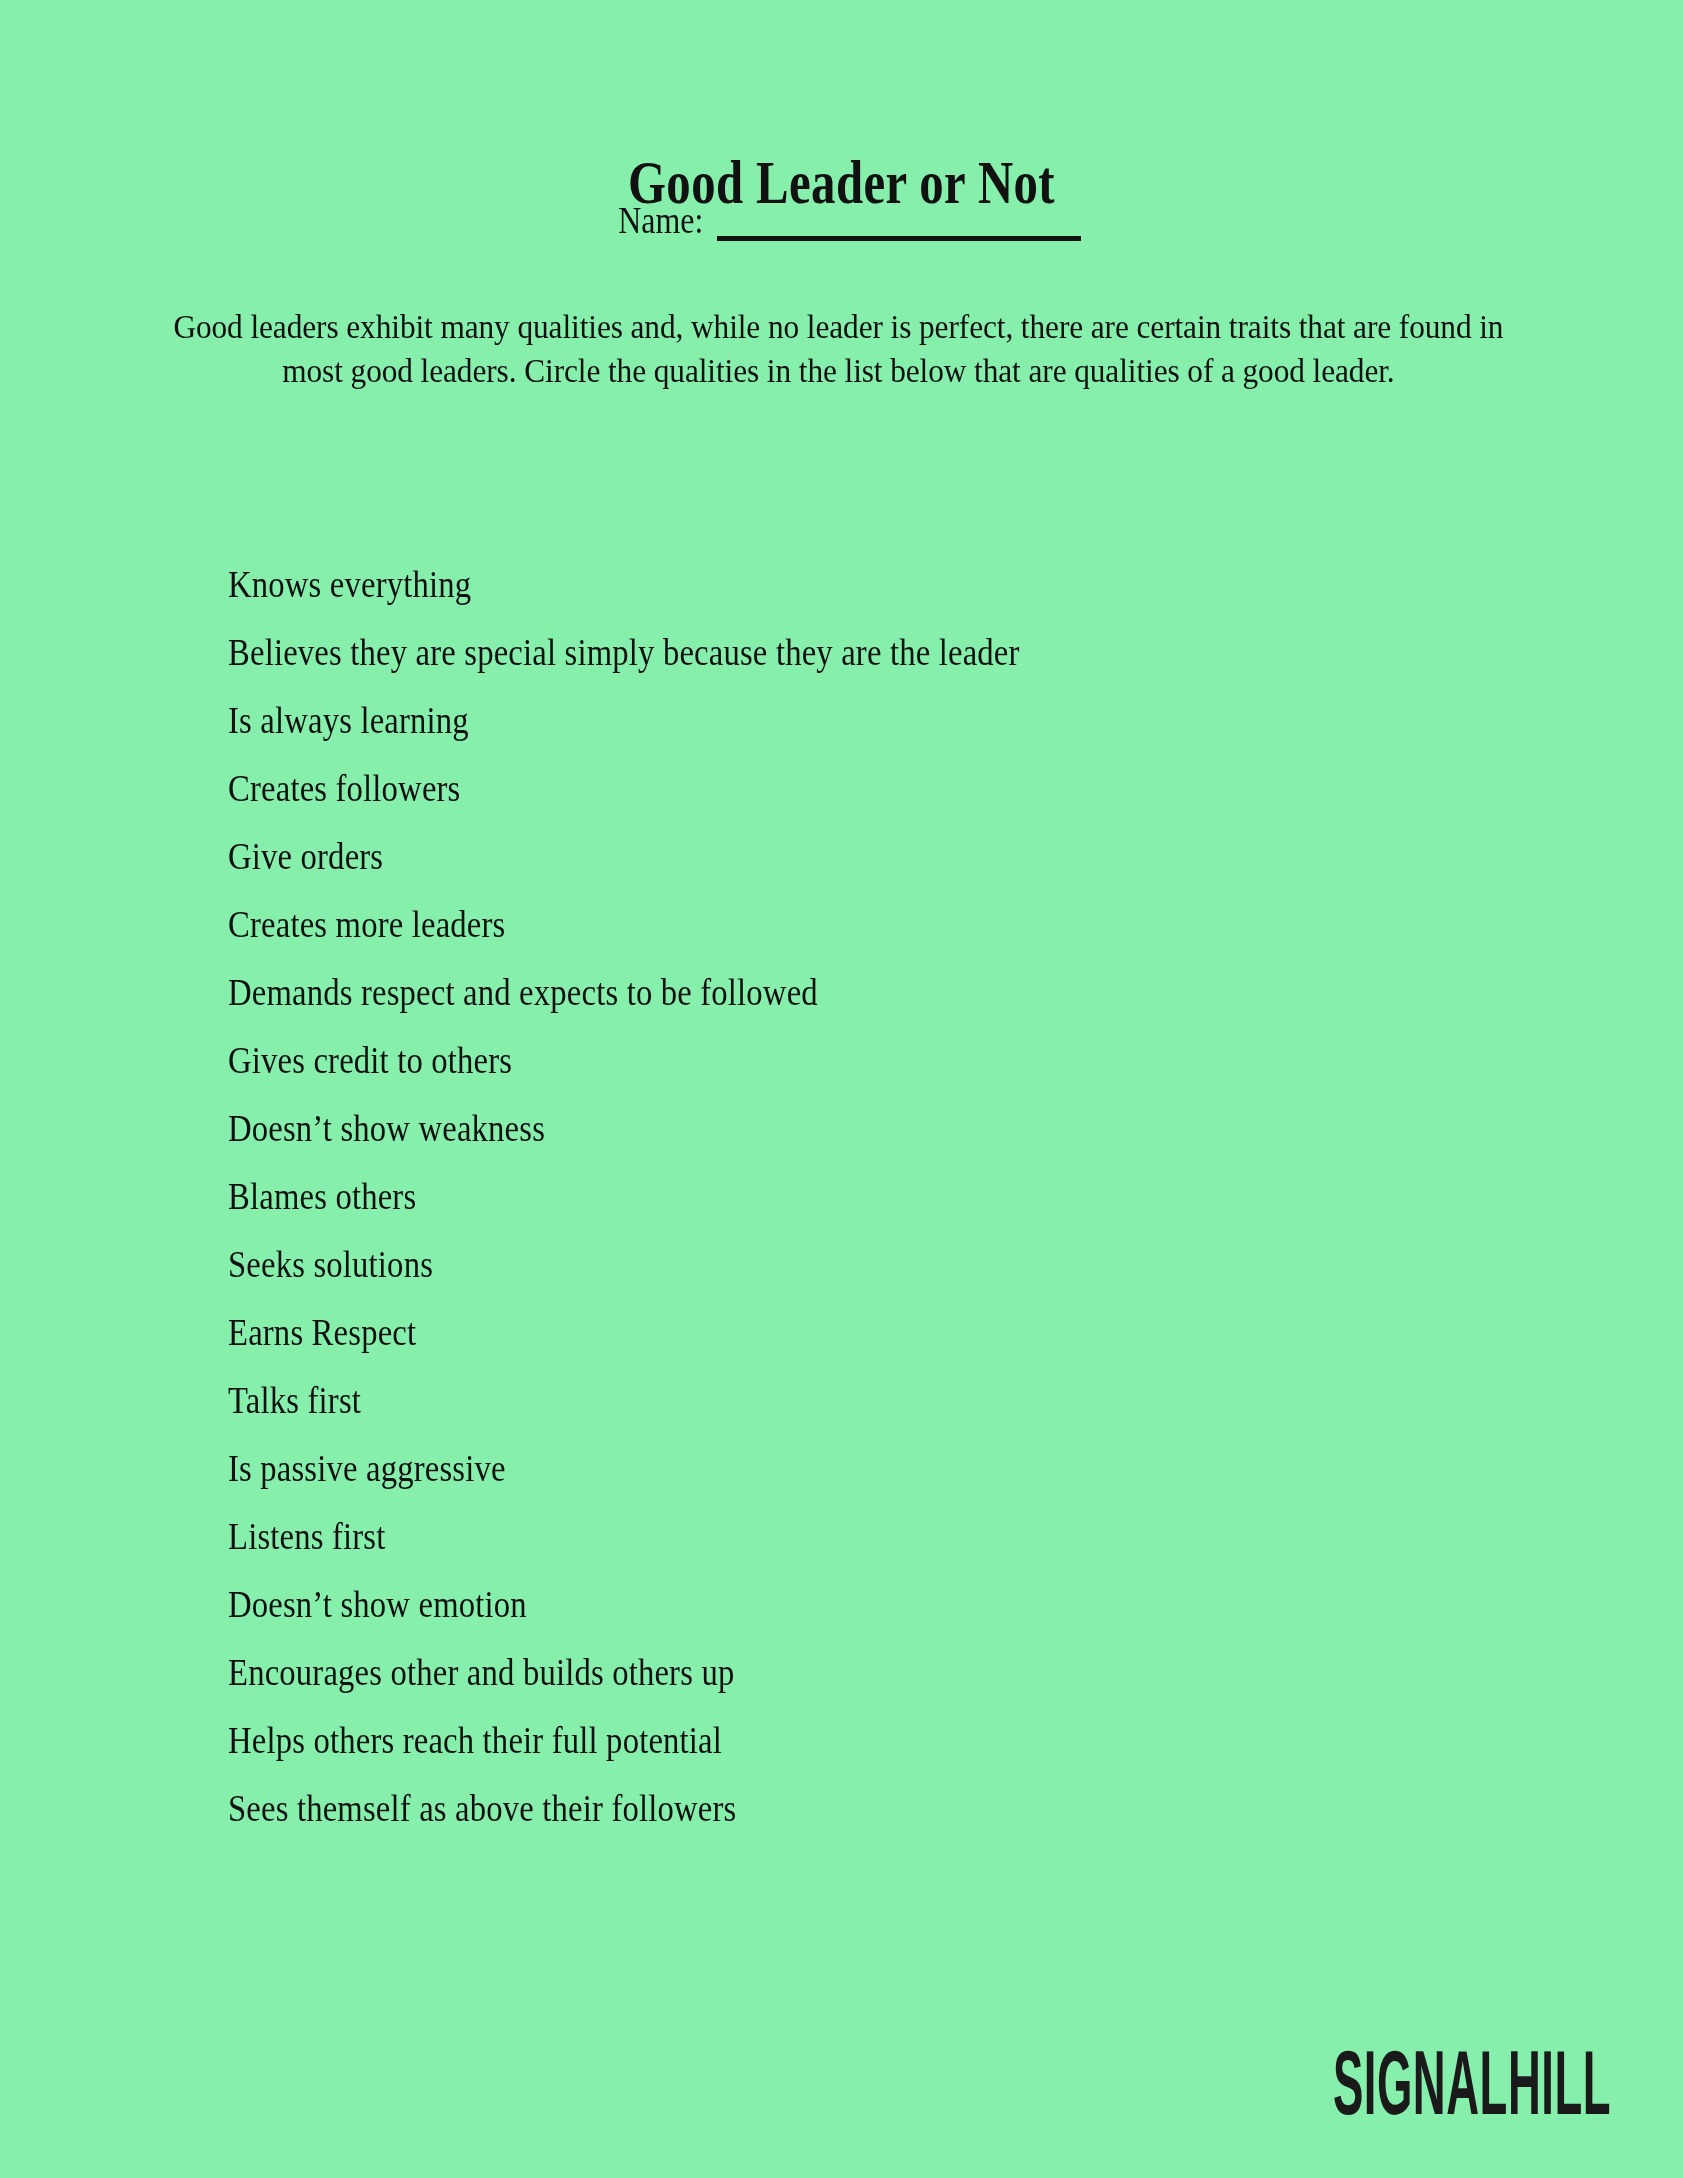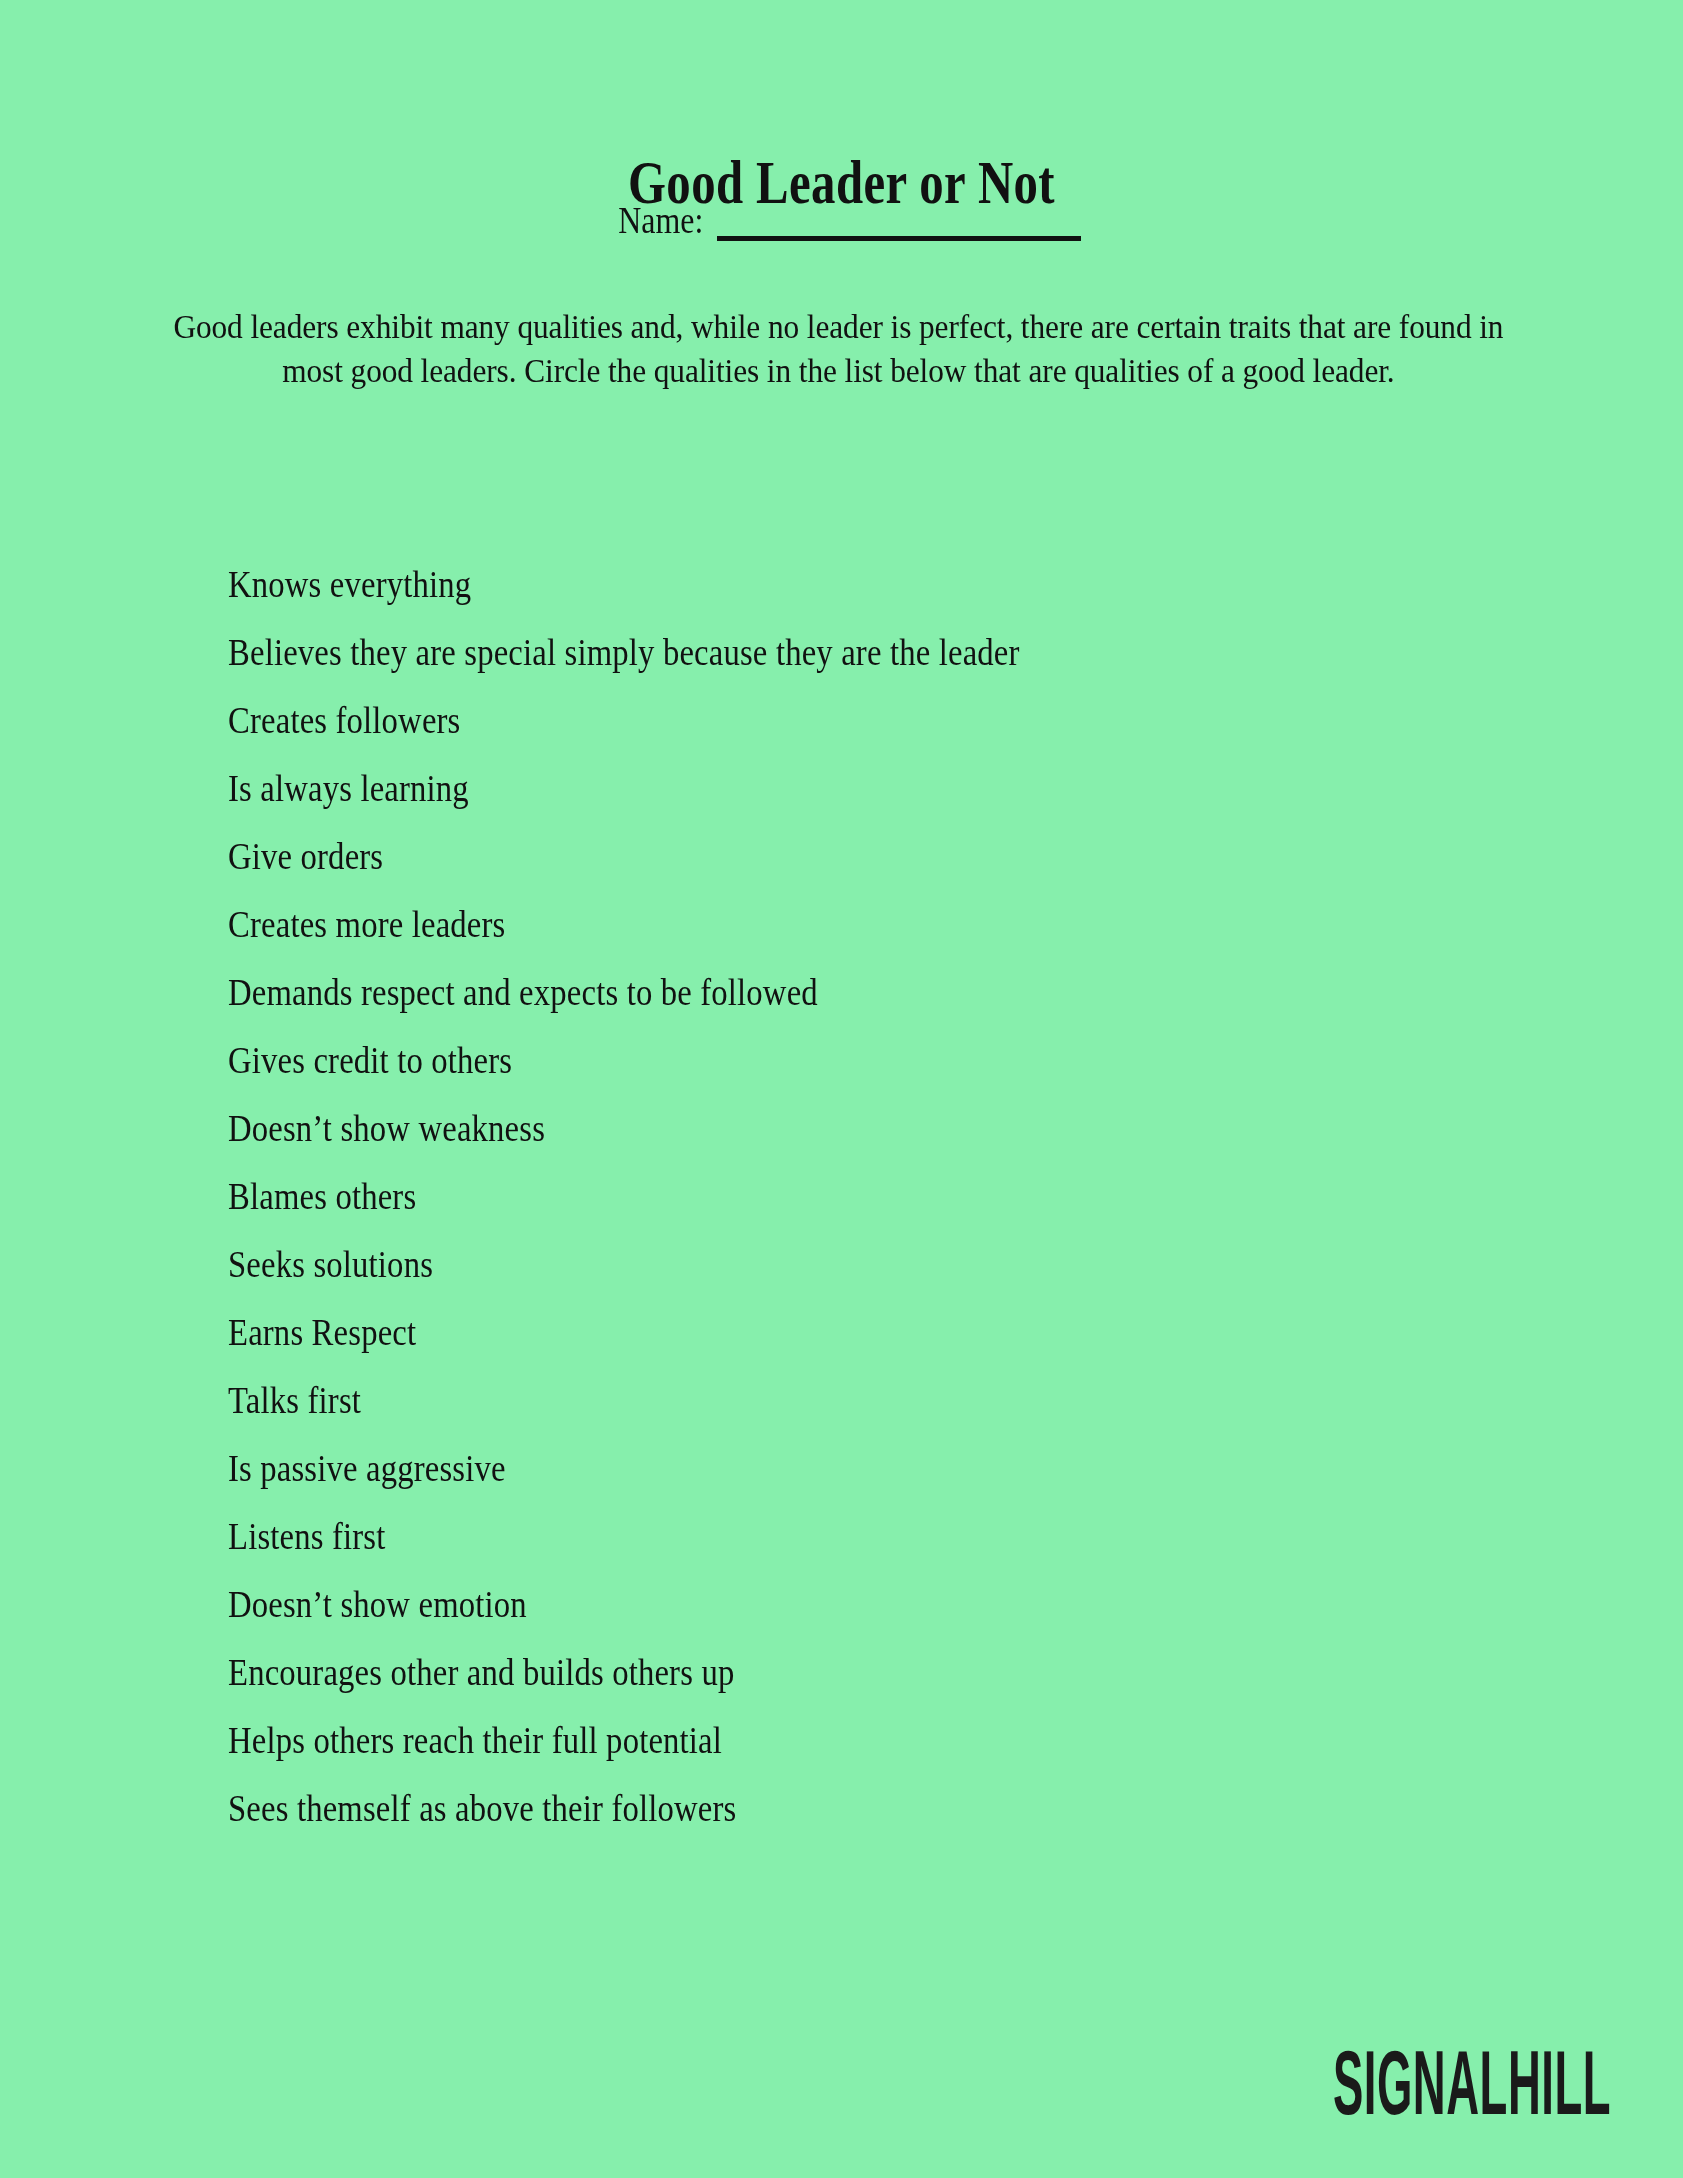--- a/index.html
+++ b/index.html
@@ -143,22 +143,22 @@
     <span class="name-rule"></span>
   </div>
 
   <div class="intro">
     <span class="intro-inner">Good leaders exhibit many qualities and, while no leader is perfect, there are certain traits that are found in most good leaders. Circle the qualities in the list below that are qualities of a good leader.</span>
   </div>
 
   <ul class="qualities">
     <li><span>Knows everything</span></li>
     <li><span>Believes they are special simply because they are the leader</span></li>
+    <li><span>Is always learning</span></li>
     <li><span>Creates followers</span></li>
-    <li><span>Is always learning</span></li>
     <li><span>Give orders</span></li>
     <li><span>Creates more leaders</span></li>
     <li><span>Demands respect and expects to be followed</span></li>
     <li><span>Gives credit to others</span></li>
     <li><span>Doesn’t show weakness</span></li>
     <li><span>Blames others</span></li>
     <li><span>Seeks solutions</span></li>
     <li><span>Earns Respect</span></li>
     <li><span>Talks first</span></li>
     <li><span>Is passive aggressive</span></li>

